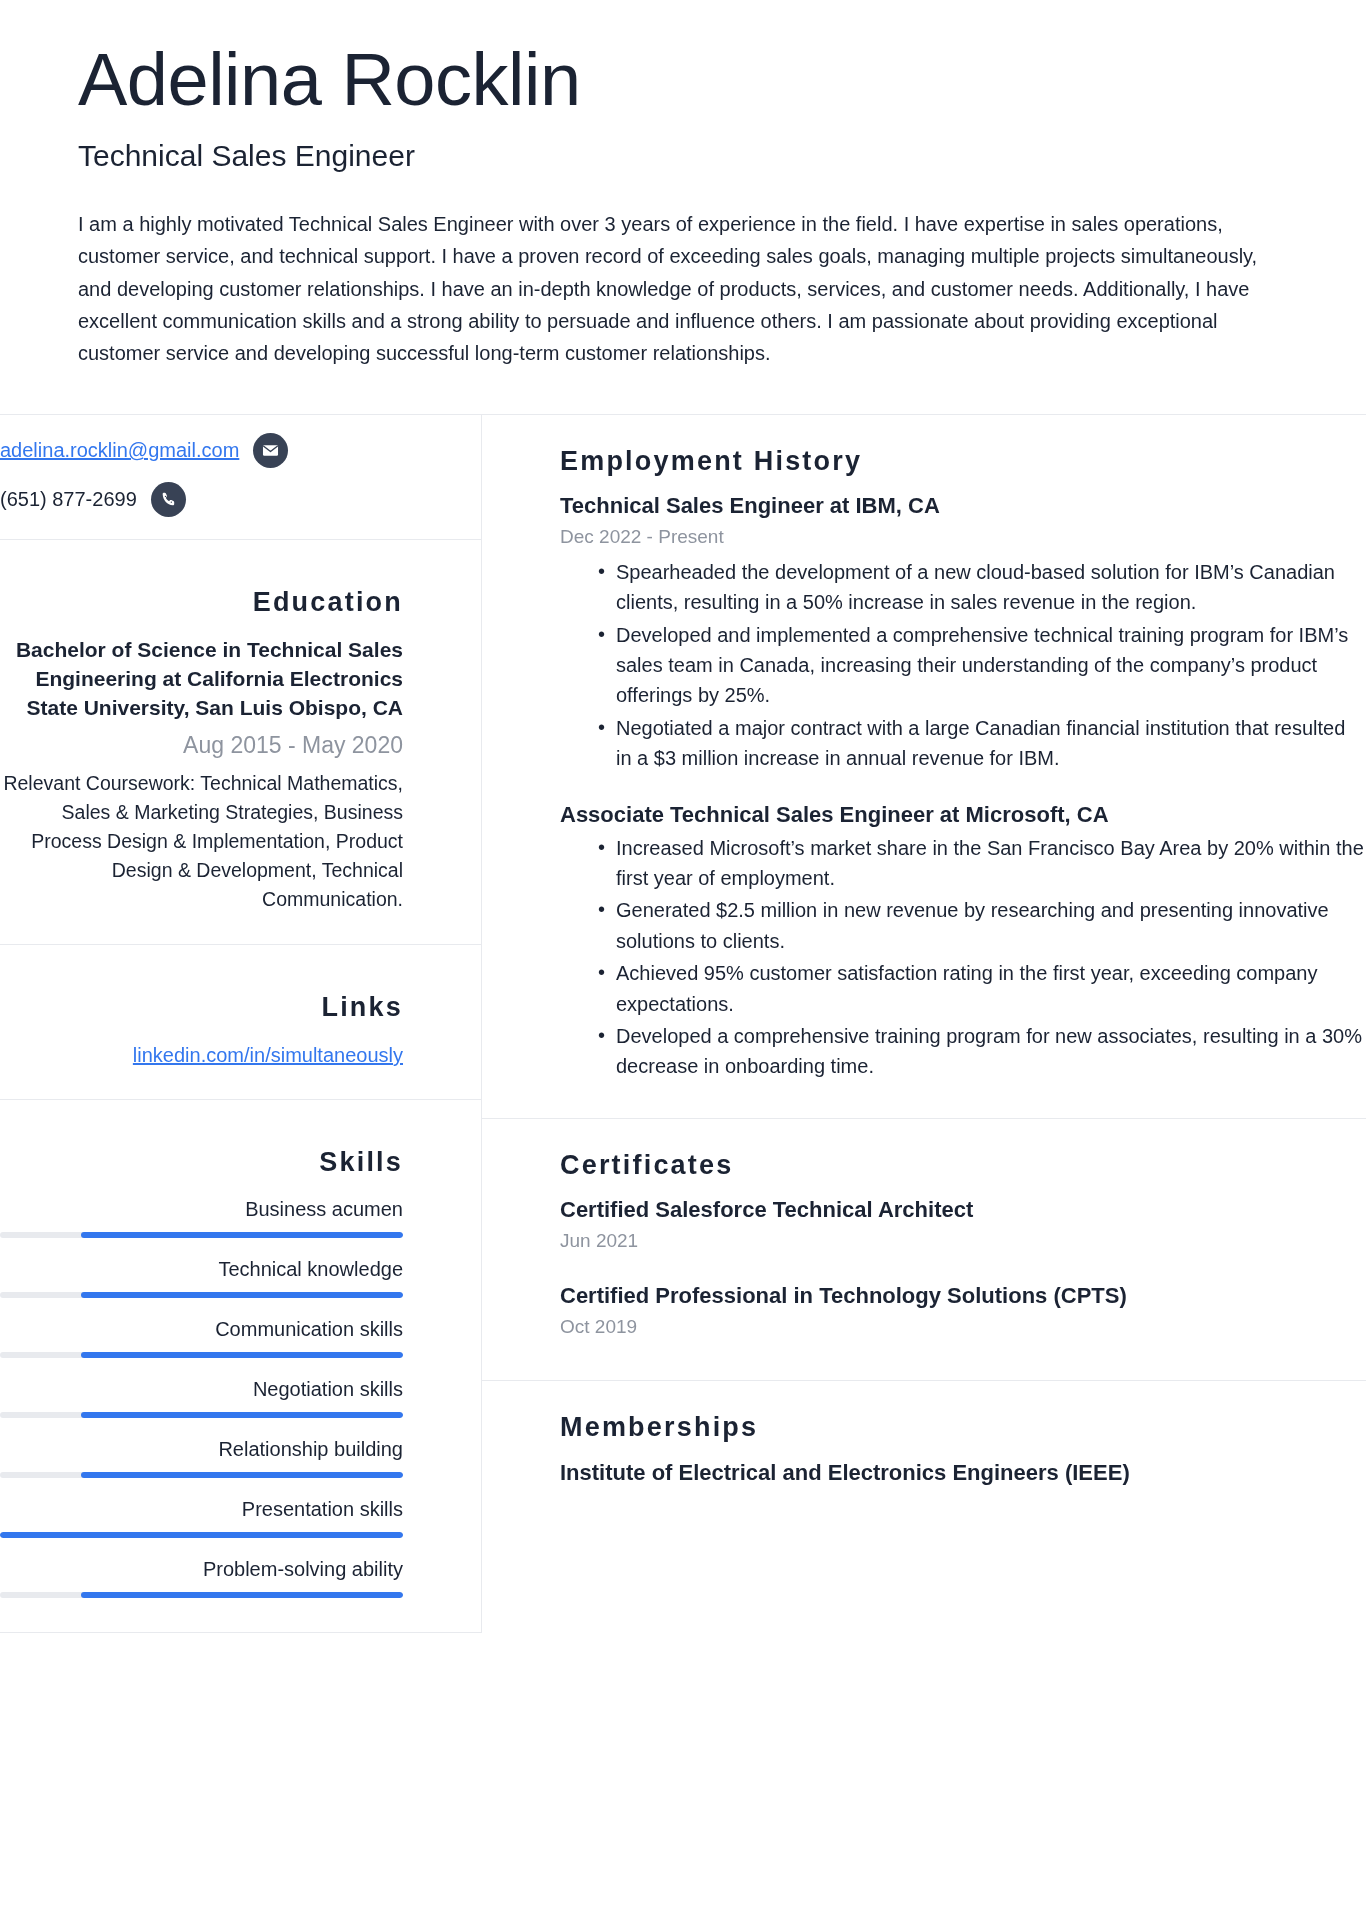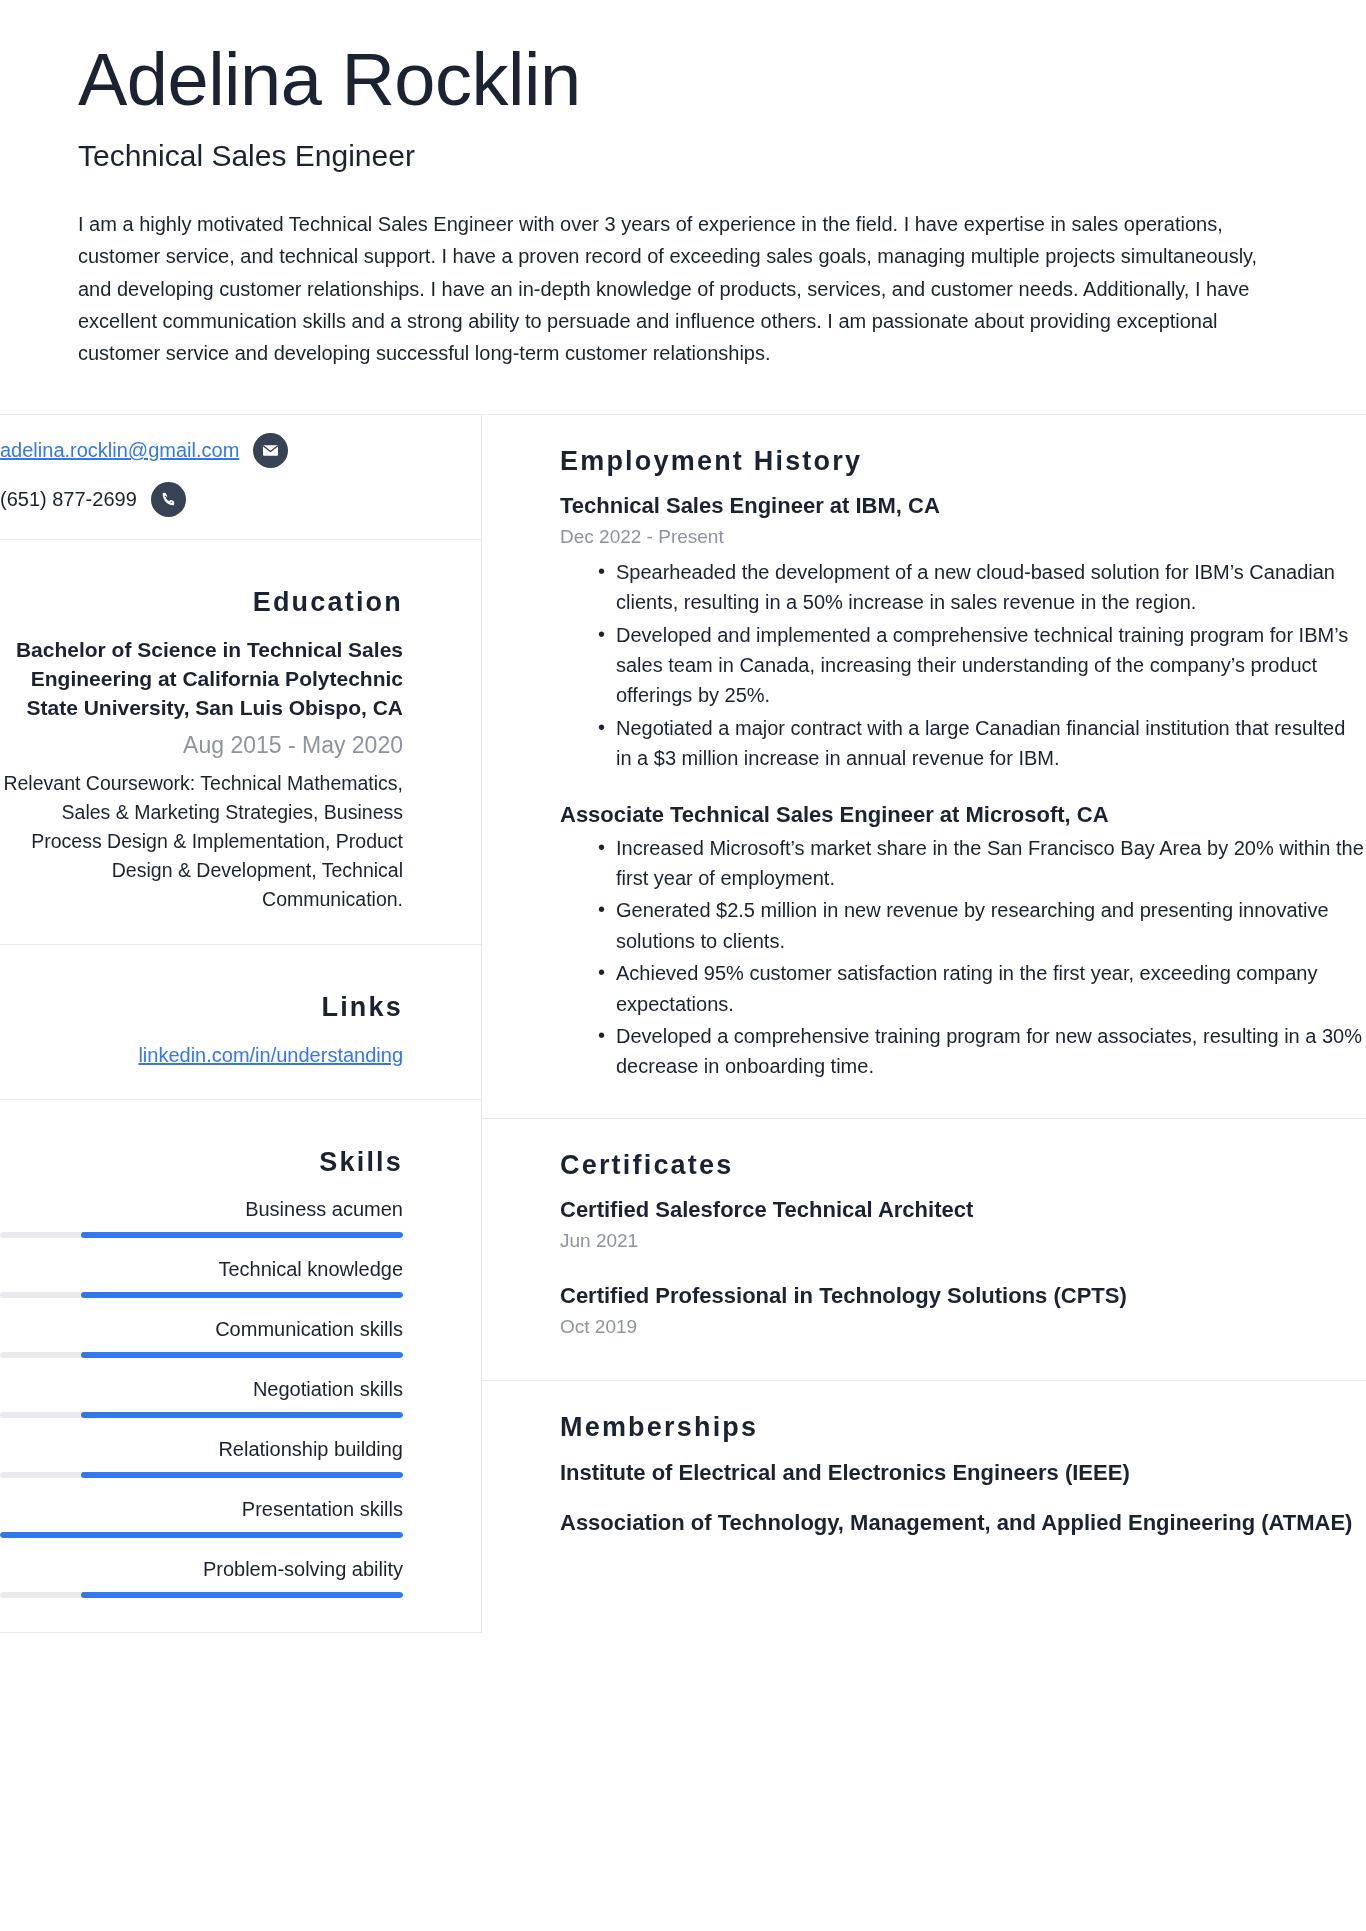--- a/index.html
+++ b/index.html
@@ -267,28 +267,28 @@
               <circle cx="15.6" cy="15.4" r="0.85" fill="#384255"></circle>
             </svg>
           </span>
         </div>
 
 
       </div>
 
       <div class="lsection">
         <h3 class="sec-title">Education</h3>
-        <p class="edu-degree">Bachelor of Science in Technical Sales Engineering at California Polytechnic State University, San Luis Obispo, CA</p>
+        <p class="edu-degree">Bachelor of Science in Technical Sales Engineering at California Electronics State University, San Luis Obispo, CA</p>
         <p class="edu-date">Aug 2015 - May 2020</p>
         <p class="edu-desc">Relevant Coursework: Technical Mathematics, Sales &amp; Marketing Strategies, Business Process Design &amp; Implementation, Product Design &amp; Development, Technical Communication.</p>
       </div>
 
       <div class="lsection">
         <h3 class="sec-title">Links</h3>
-        <a class="link-item" href="#">linkedin.com/in/understanding</a>
+        <a class="link-item" href="#">linkedin.com/in/simultaneously</a>
       </div>
 
       <div class="lsection last">
         <h3 class="sec-title">Skills</h3>
 
         <div class="skill">
           <span class="skill-label">Business acumen</span>
           <div class="skill-track">
             <div class="skill-fill" style="width: 80%;"></div>
           </div>
@@ -376,19 +376,18 @@
 
         <div class="entry">
           <p class="entry-title">Certified Professional in Technology Solutions (CPTS)</p>
           <p class="entry-date">Oct 2019</p>
         </div>
       </div>
 
       <div class="rsection nolast">
         <h3 class="r-sec-title">Memberships</h3>
         <p class="memb-item">Institute of Electrical and Electronics Engineers (IEEE)</p>
-        <p class="memb-item">Association of Technology, Management, and Applied Engineering (ATMAE)</p>
       </div>
 
     </div>
 
   </div>
 </div>
 
 </body></html>

